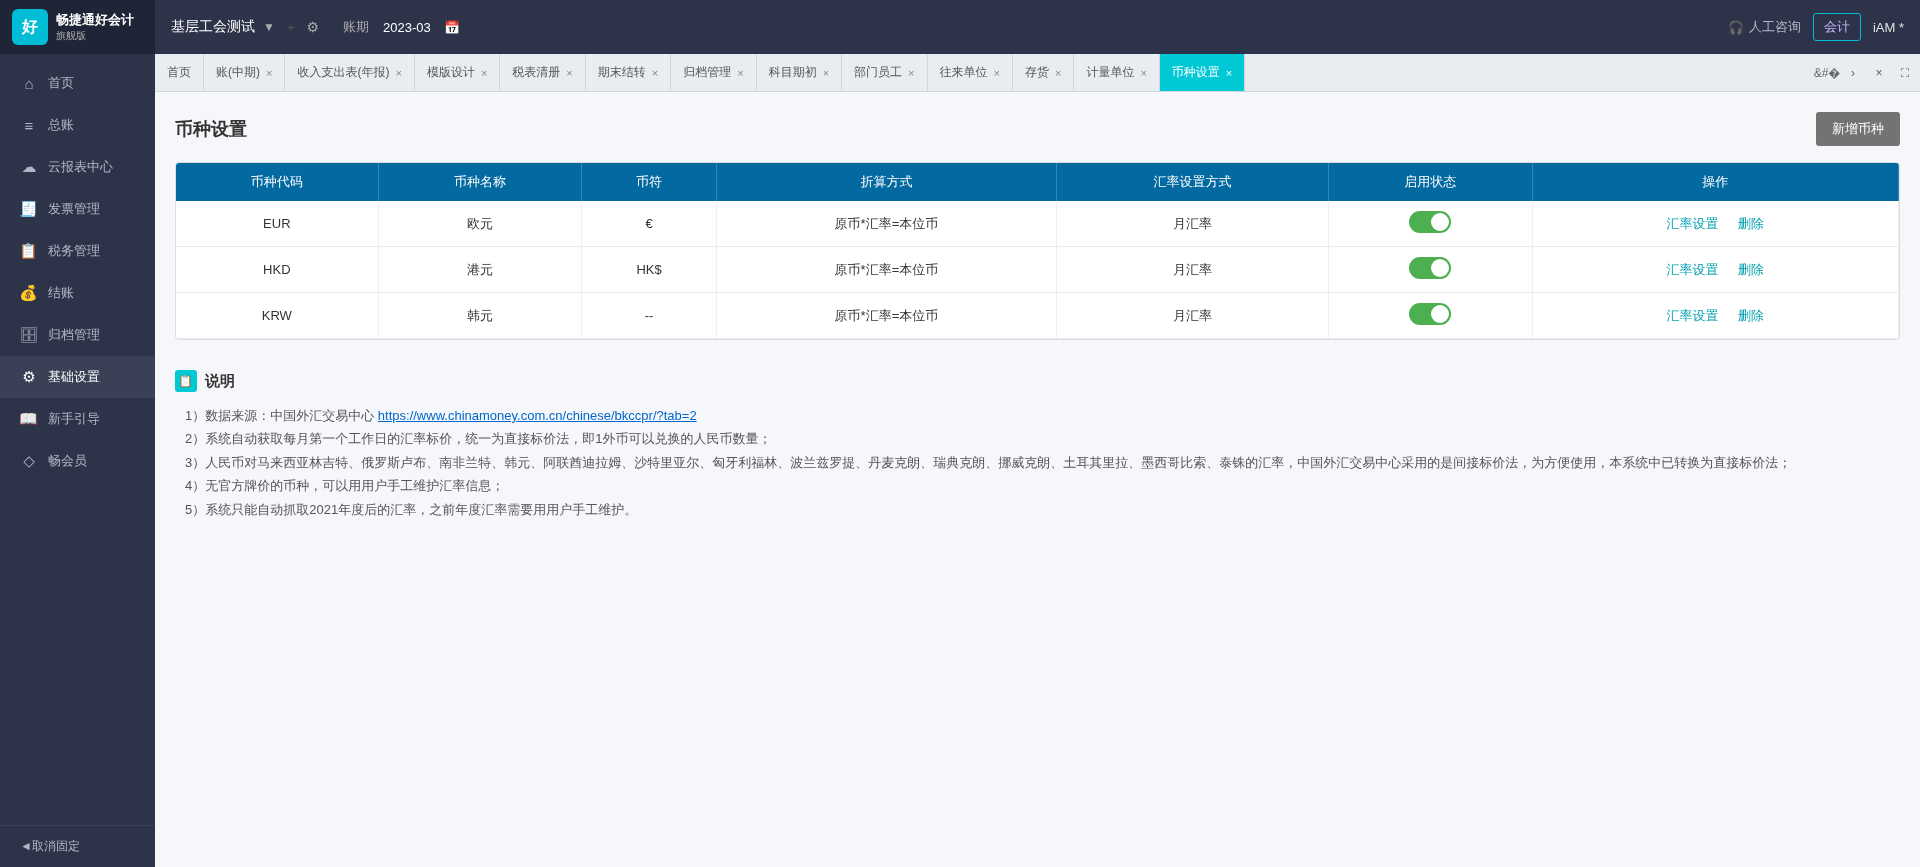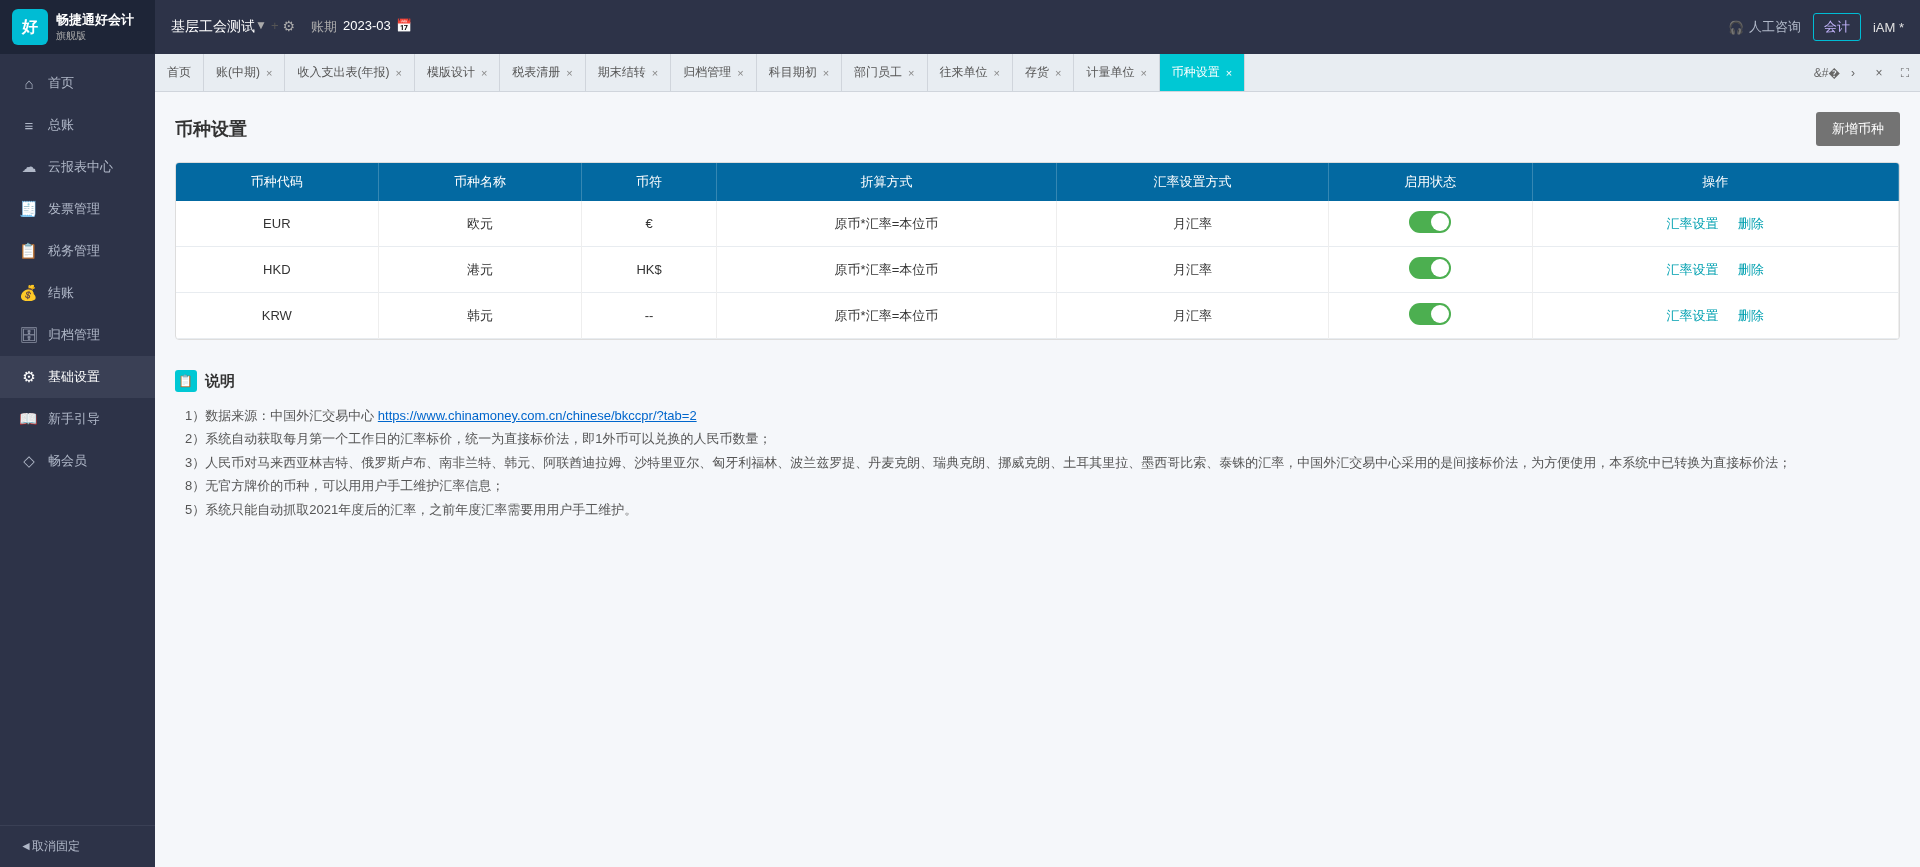--- a/index.html
+++ b/index.html
@@ -13,21 +13,21 @@
     .nav-item { display: flex; align-items: center; gap: 10px; padding: 12px 20px; color: #b0b8c8; cursor: pointer; font-size: 13px; }
     .nav-item.active { background: #3a4055; color: white; }
     .nav-item .nav-icon { width: 18px; height: 18px; display: flex; align-items: center; justify-content: center; font-size: 15px; }
     .sidebar-footer { padding: 12px 20px; color: #b0b8c8; cursor: pointer; display: flex; align-items: center; gap: 6px; font-size: 12px; border-top: 1px solid #3a4055; }
 
     
     .main { flex: 1; display: flex; flex-direction: column; height: 867px; overflow: hidden; }
 
     
     .top-header { height: 54px; background: #2d3348; display: flex; align-items: center; justify-content: space-between; padding: 0 16px; flex-shrink: 0; }
-    .top-left { display: flex; align-items: flex-start; }
+    .top-left { display: flex; align-items: center; gap: 8px; }
     .company-name { color: white; font-size: 14px; }
     .dropdown-arrow { color: #aaa; font-size: 12px; }
     .period-label { color: #aaa; font-size: 13px; }
     .period-value { color: white; font-size: 13px; }
     .calendar-icon { color: #00bcd4; }
     .top-right { display: flex; align-items: center; gap: 12px; }
     .help-btn { color: #b0b8c8; font-size: 13px; display: flex; align-items: center; gap: 4px; cursor: pointer; }
     .account-btn { background: transparent; border: 1px solid #00bcd4; color: #c4b5fd; padding: 4px 10px; border-radius: 3px; cursor: pointer; font-size: 13px; }
     .iam-label { color: #e0e0e0; font-size: 13px; }
 
@@ -274,18 +274,18 @@
 
     <div class="notes-section">
       <div class="notes-title">
         <div class="notes-icon">📋</div>
         <span>说明</span>
       </div>
       <ul class="notes-list" id="notes-list">
       <li>1）数据来源：中国外汇交易中心 <a href="#">https://www.chinamoney.com.cn/chinese/bkccpr/?tab=2</a></li>
           <li>2）系统自动获取每月第一个工作日的汇率标价，统一为直接标价法，即1外币可以兑换的人民币数量；</li>
           <li>3）人民币对马来西亚林吉特、俄罗斯卢布、南非兰特、韩元、阿联酋迪拉姆、沙特里亚尔、匈牙利福林、波兰兹罗提、丹麦克朗、瑞典克朗、挪威克朗、土耳其里拉、墨西哥比索、泰铢的汇率，中国外汇交易中心采用的是间接标价法，为方便使用，本系统中已转换为直接标价法；</li>
-          <li>8）无官方牌价的币种，可以用用户手工维护汇率信息；</li>
+          <li>4）无官方牌价的币种，可以用用户手工维护汇率信息；</li>
           <li>5）系统只能自动抓取2021年度后的汇率，之前年度汇率需要用用户手工维护。</li>
         </ul>
     </div>
   </div>
 </div>
 
 </body></html>

